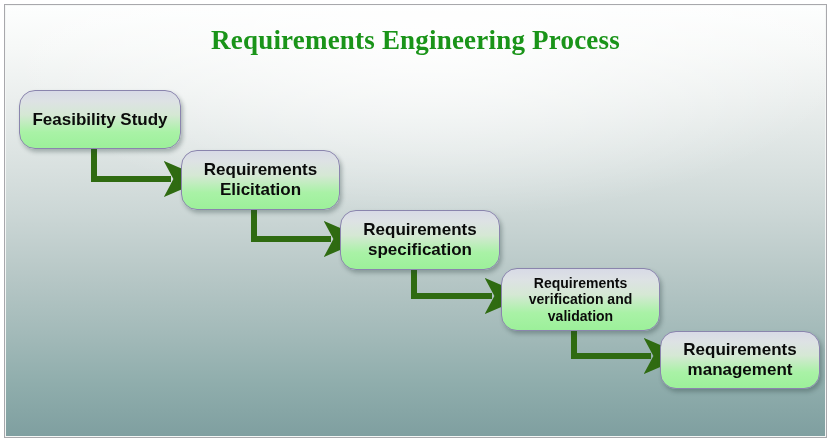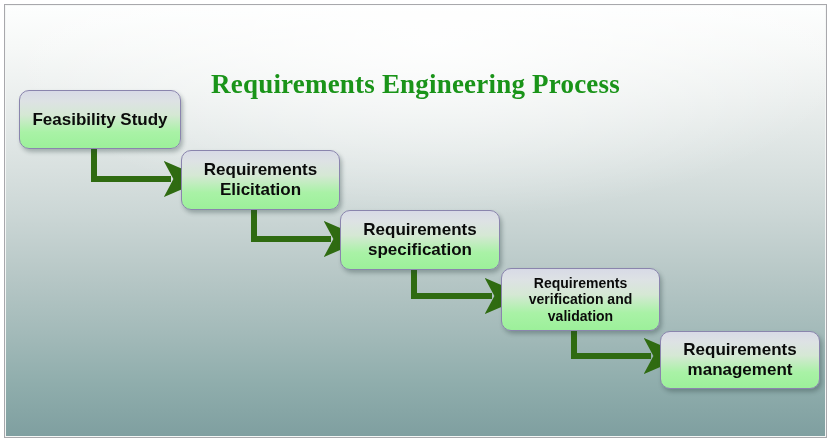--- a/index.html
+++ b/index.html
@@ -65,28 +65,27 @@
     left: 0;
     top: 20px;
     width: 100%;
     text-align: center;
     font-family: "Liberation Serif", serif;
     font-weight: bold;
     font-size: 27px;
     color: #1a9419;
     letter-spacing: 0.2px;
     white-space: nowrap;
-    margin-top: 44px;
   }
 
   .node {
     position: absolute;
     box-sizing: border-box;
     border: 1px solid #8a85ad;
-    border-radius: 10px;
+    border-radius: 16px;
     background: linear-gradient(to bottom,
         #d8dae6 0%,
         #dde2e4 18%,
         #d5e8d4 42%,
         #a9f2a6 72%,
         #9cf09a 100%);
     box-shadow: 2px 3px 4px rgba(40,60,60,0.33);
     display: flex;
     align-items: center;
     justify-content: center;

